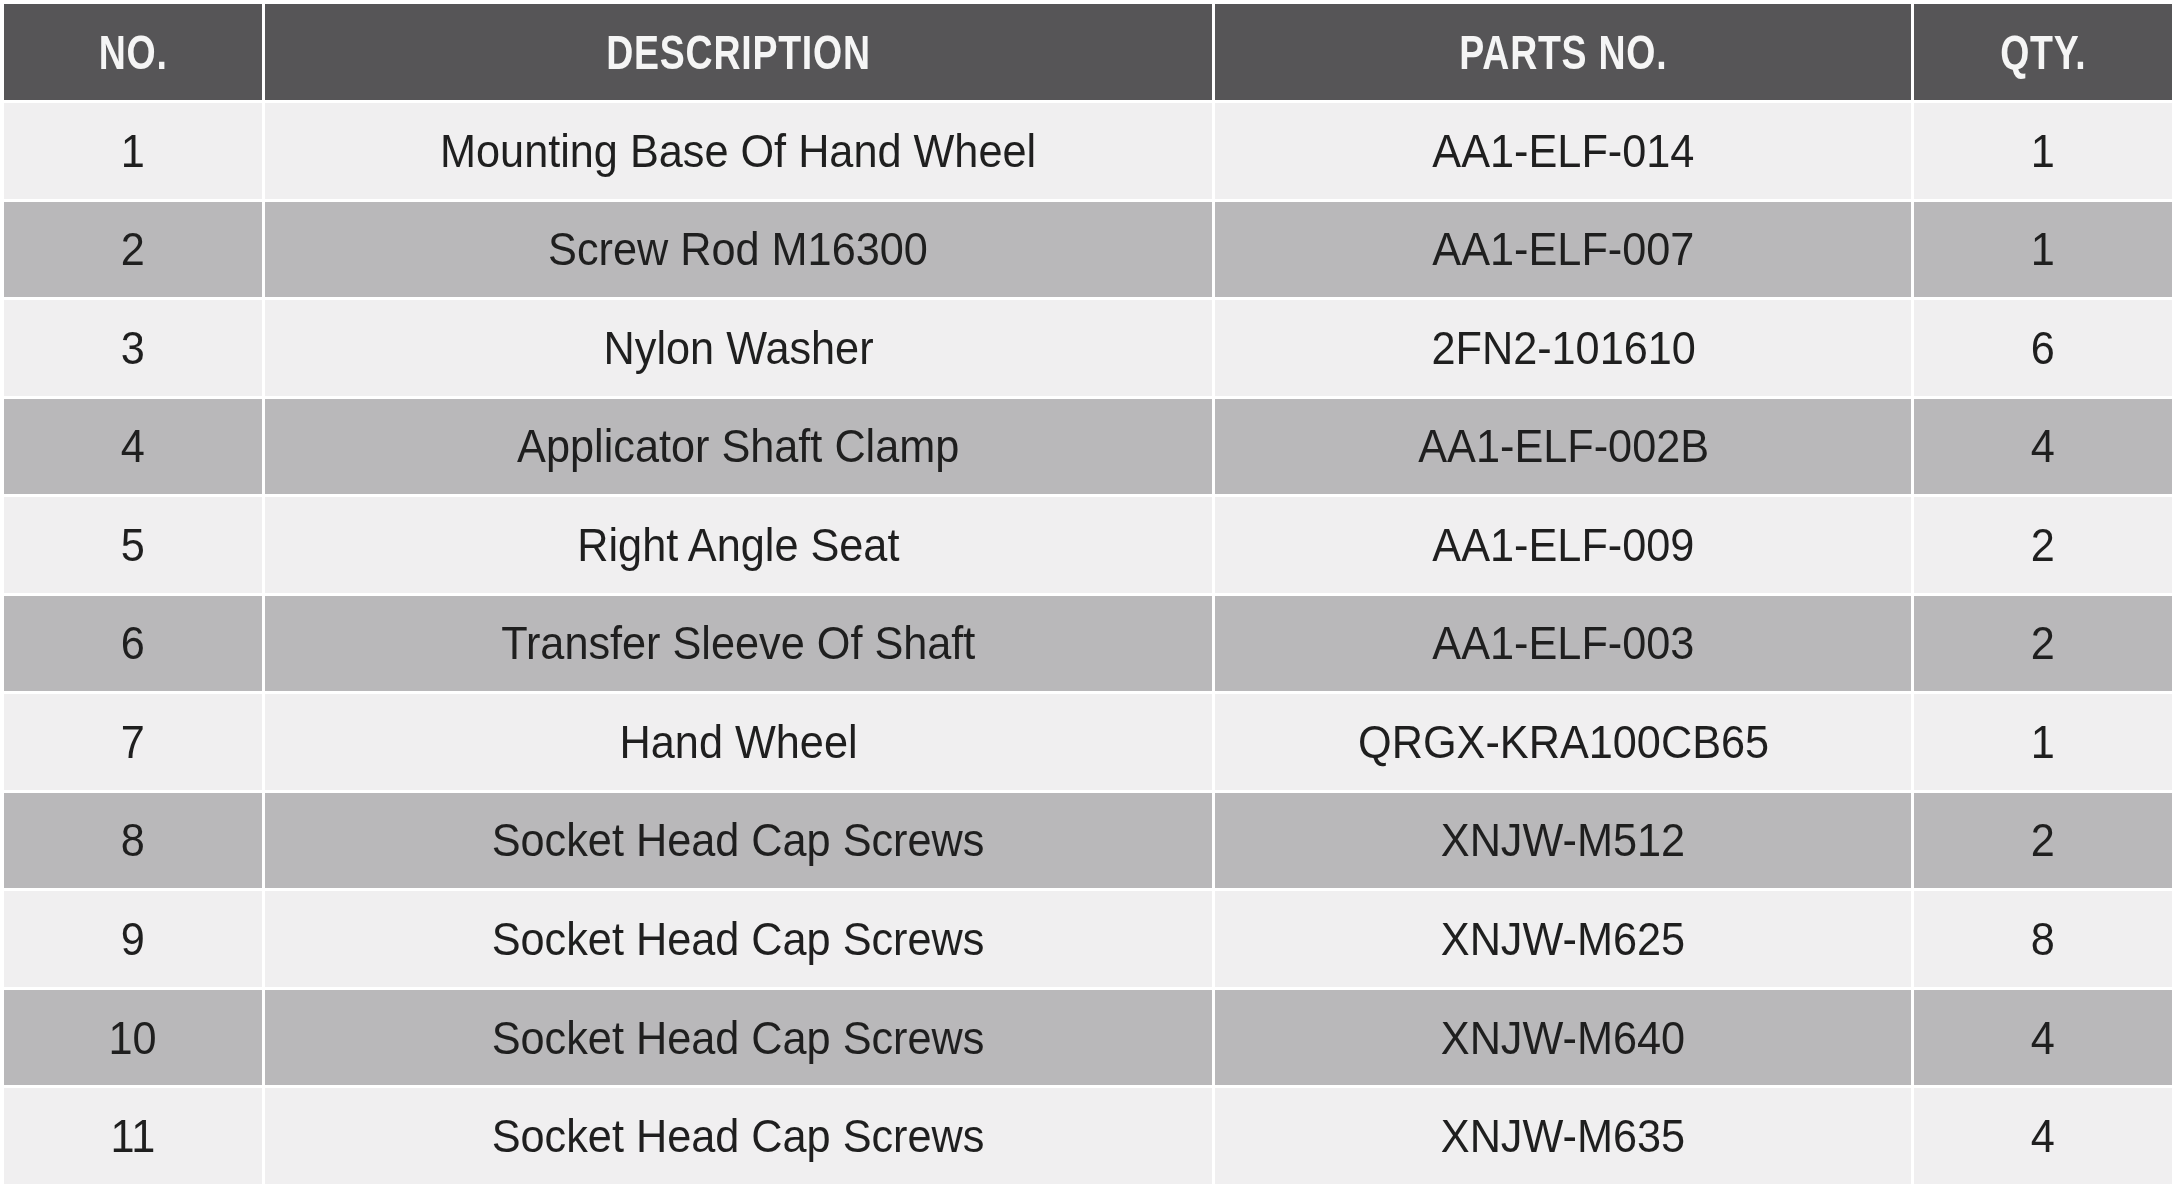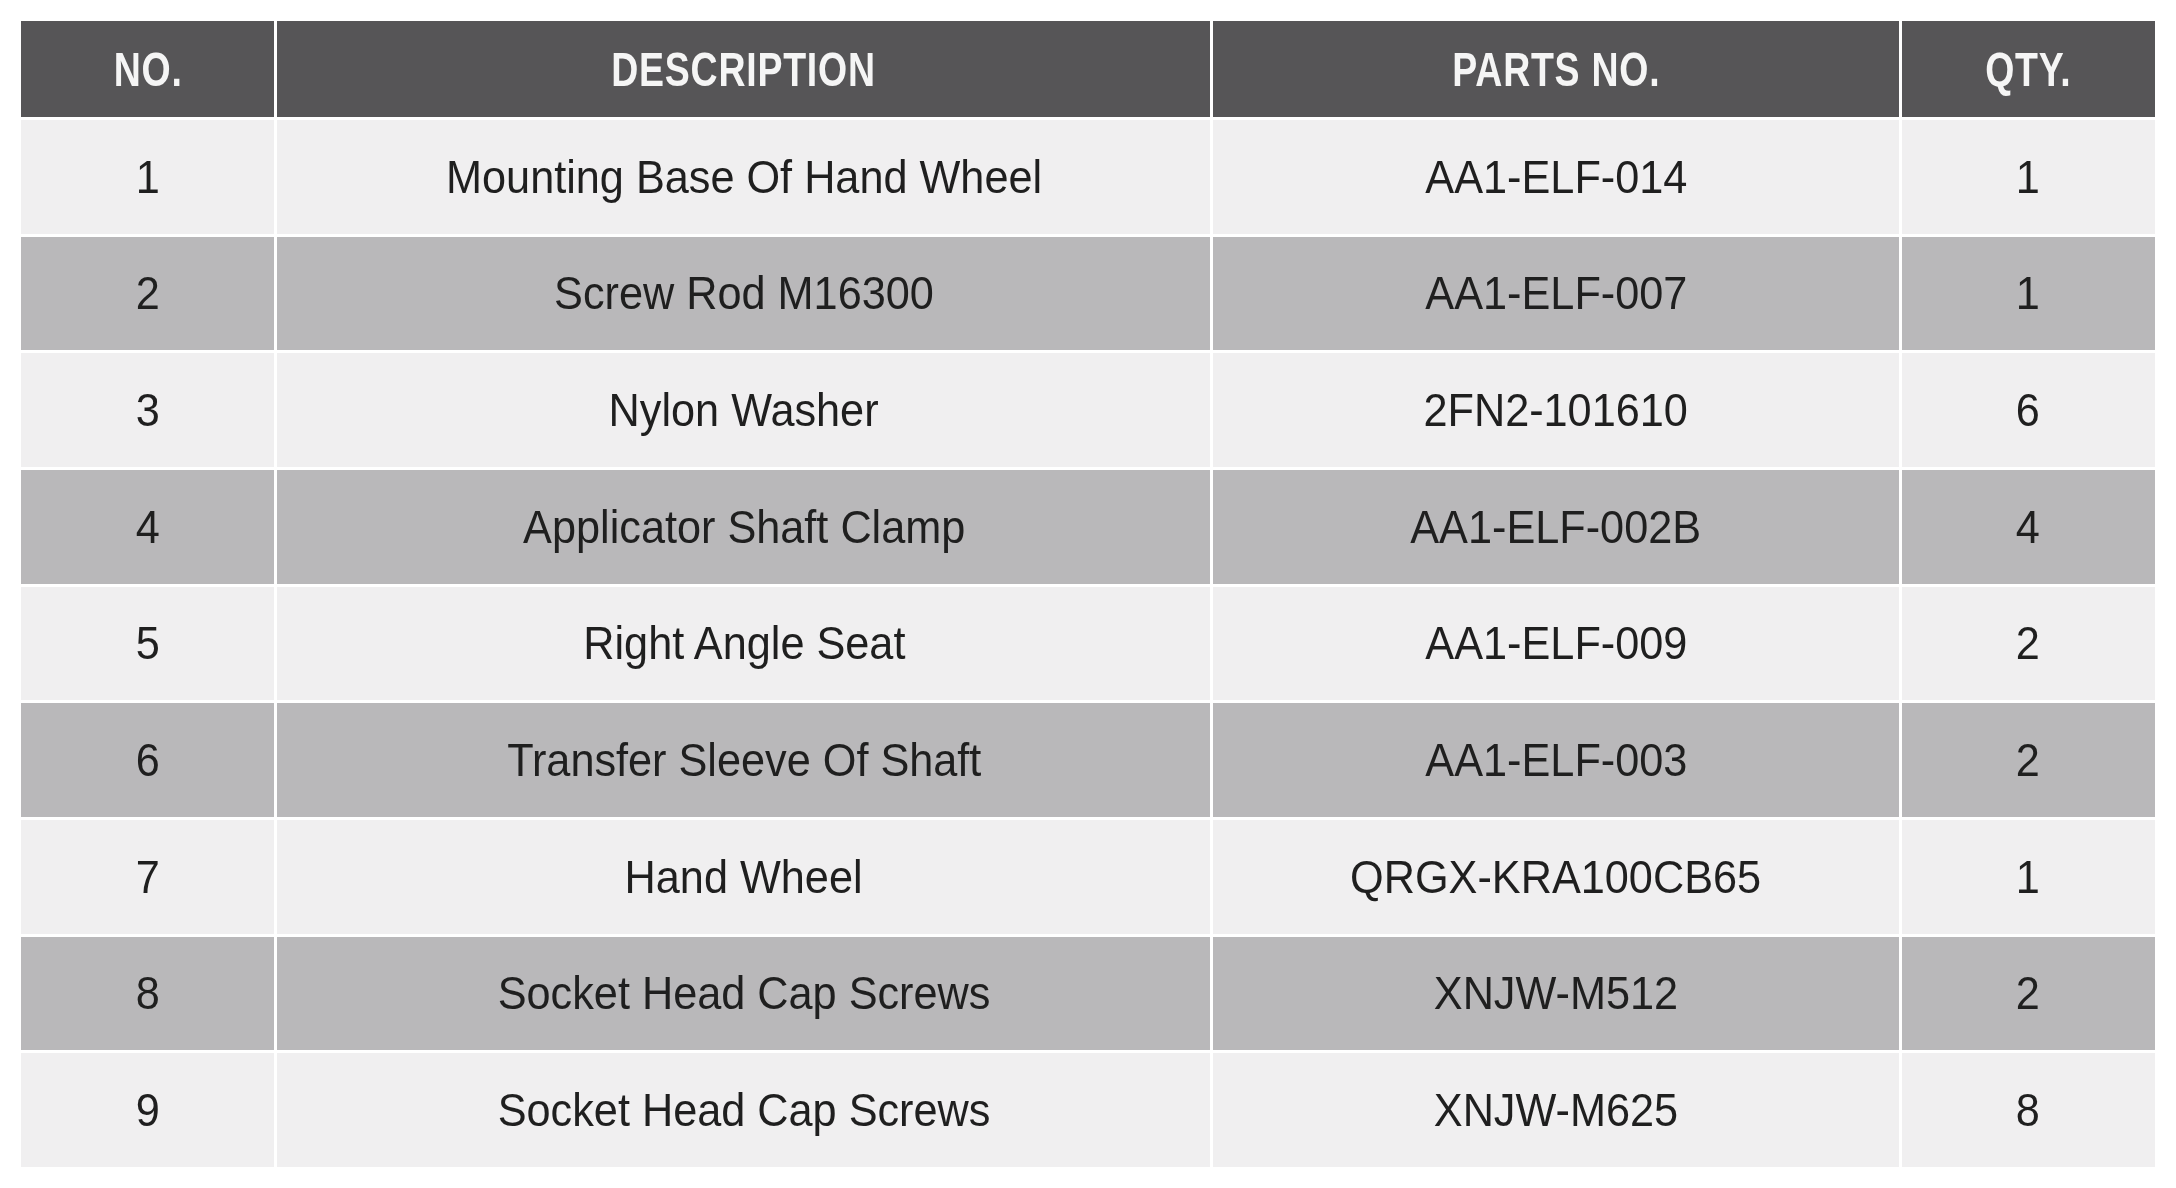--- a/index.html
+++ b/index.html
@@ -14,21 +14,21 @@
   html, body {
     margin: 0;
     padding: 0;
     background: #ffffff;
     font-family: "Liberation Sans", "DejaVu Sans", sans-serif;
   }
   .page {
     width: 2176px;
     height: 1188px;
     background: var(--grid);
-    padding: 18px;
+    padding: 1px;
   }
   table.parts-table {
     width: 100%;
     height: 100%;
     border-collapse: collapse;
     table-layout: fixed;
     background: var(--grid);
   }
   th, td {
     border: 3px solid var(--grid);
@@ -140,15 +140,27 @@
           <td><span class="cell-text">Socket Head Cap Screws</span></td>
           <td><span class="cell-text">XNJW-M512</span></td>
           <td><span class="cell-text">2</span></td>
         </tr>
         <tr class="row-light">
           <td><span class="cell-text">9</span></td>
           <td><span class="cell-text">Socket Head Cap Screws</span></td>
           <td><span class="cell-text">XNJW-M625</span></td>
           <td><span class="cell-text">8</span></td>
         </tr>
+        <tr class="row-dark">
+          <td><span class="cell-text">10</span></td>
+          <td><span class="cell-text">Socket Head Cap Screws</span></td>
+          <td><span class="cell-text">XNJW-M640</span></td>
+          <td><span class="cell-text">4</span></td>
+        </tr>
+        <tr class="row-light">
+          <td><span class="cell-text">11</span></td>
+          <td><span class="cell-text">Socket Head Cap Screws</span></td>
+          <td><span class="cell-text">XNJW-M635</span></td>
+          <td><span class="cell-text">4</span></td>
+        </tr>
       </tbody>
   </table>
 </div>
 
 </body></html>

